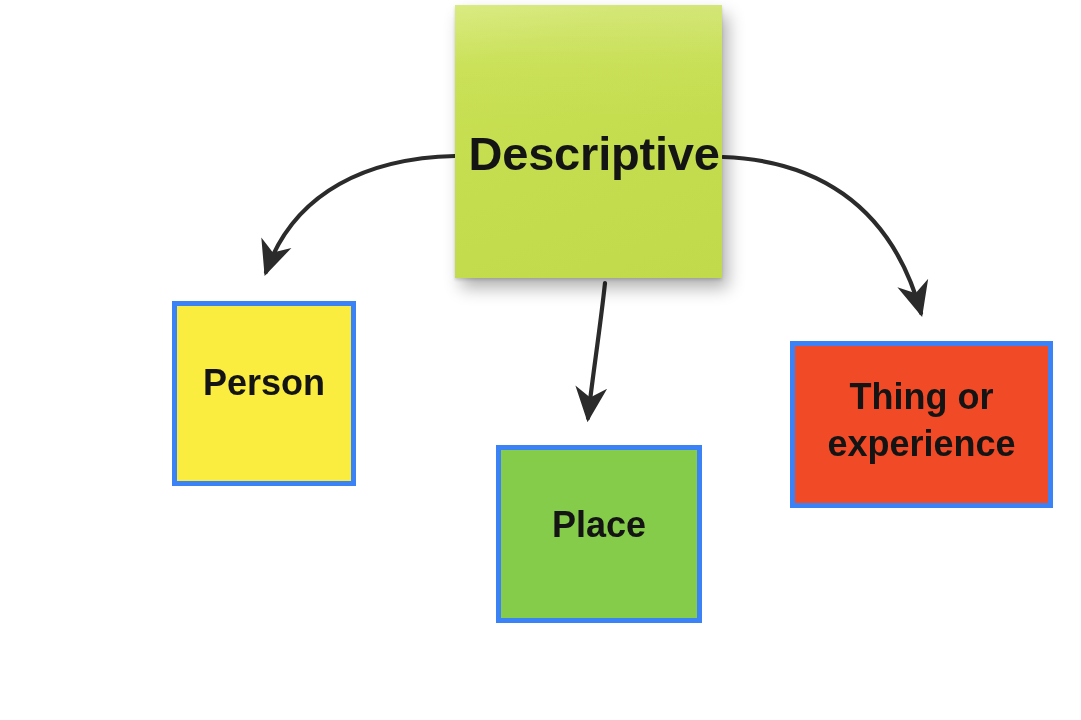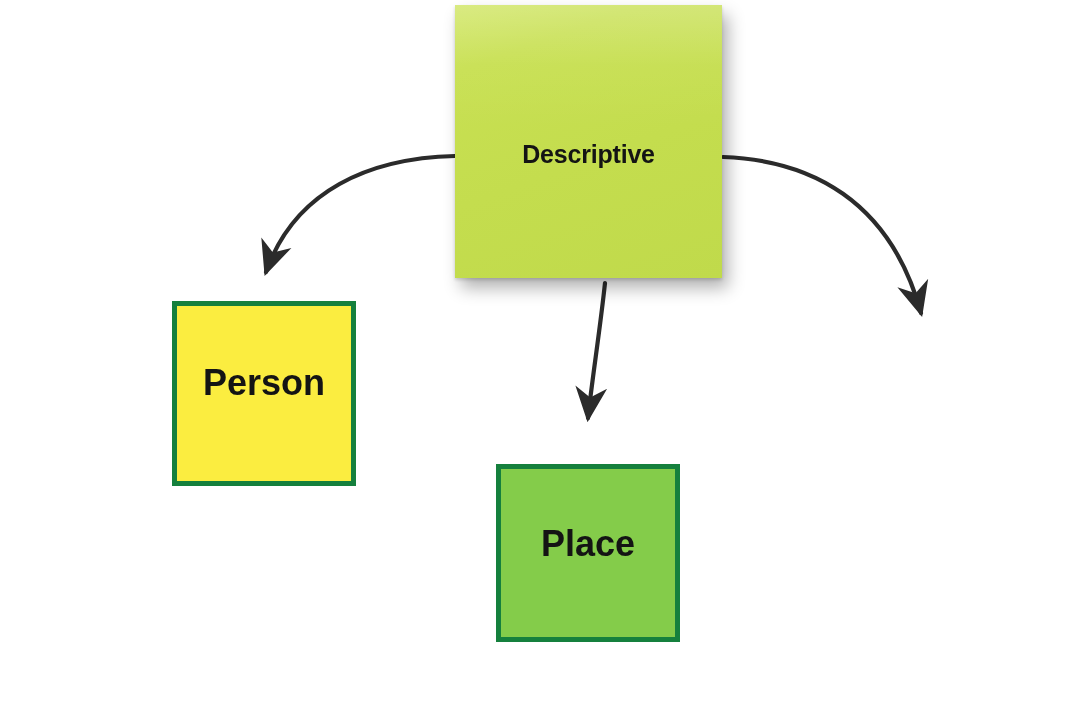--- a/index.html
+++ b/index.html
@@ -47,32 +47,32 @@
     width: 100%;
     height: 100%;
     background: linear-gradient(180deg, rgba(255,255,255,0.22) 0%, rgba(255,255,255,0.04) 22%, rgba(255,255,255,0) 45%);
     pointer-events: none;
   }
   .sticky-label {
     position: relative;
     z-index: 2;
     text-align: center;
     font-weight: bold;
-    font-size: 25px;
+    font-size: 47px;
     line-height: 48px;
     color: #141414;
     letter-spacing: -0.2px;
     margin-top: 24px;
     width: 240px;
   }
 
   
   .node-box {
     position: absolute;
-    border: 5px solid #15803d;
+    border: 5px solid #3b82f6;
     box-sizing: border-box;
     display: flex;
     align-items: center;
     justify-content: center;
     z-index: 2;
   }
   .node-label {
     text-align: center;
     font-weight: bold;
     color: #141414;
@@ -87,24 +87,23 @@
     background: #fbed40;
   }
   #box-person .node-label {
     font-size: 36px;
     margin-top: -22px;
   }
 
   #box-place {
     left: 496px;
     top: 445px;
-    width: 184px;
+    width: 206px;
     height: 178px;
     background: #84cc4a;
-    margin-top: 19px;
   }
   #box-place .node-label {
     font-size: 36px;
     margin-top: -18px;
   }
 
   #box-thing {
     left: 790px;
     top: 341px;
     width: 263px;
@@ -144,14 +143,20 @@
   </div>
 
   <div class="node-box" id="box-person">
     <div class="node-label">Person</div>
   </div>
 
   <div class="node-box" id="box-place">
     <div class="node-label">Place</div>
   </div>
 
+  <div class="node-box" id="box-thing">
+    <div class="node-label">
+      <span>Thing or</span><br>
+      <span>experience</span>
+    </div>
+  </div>
 
 </div>
 
 </body></html>

